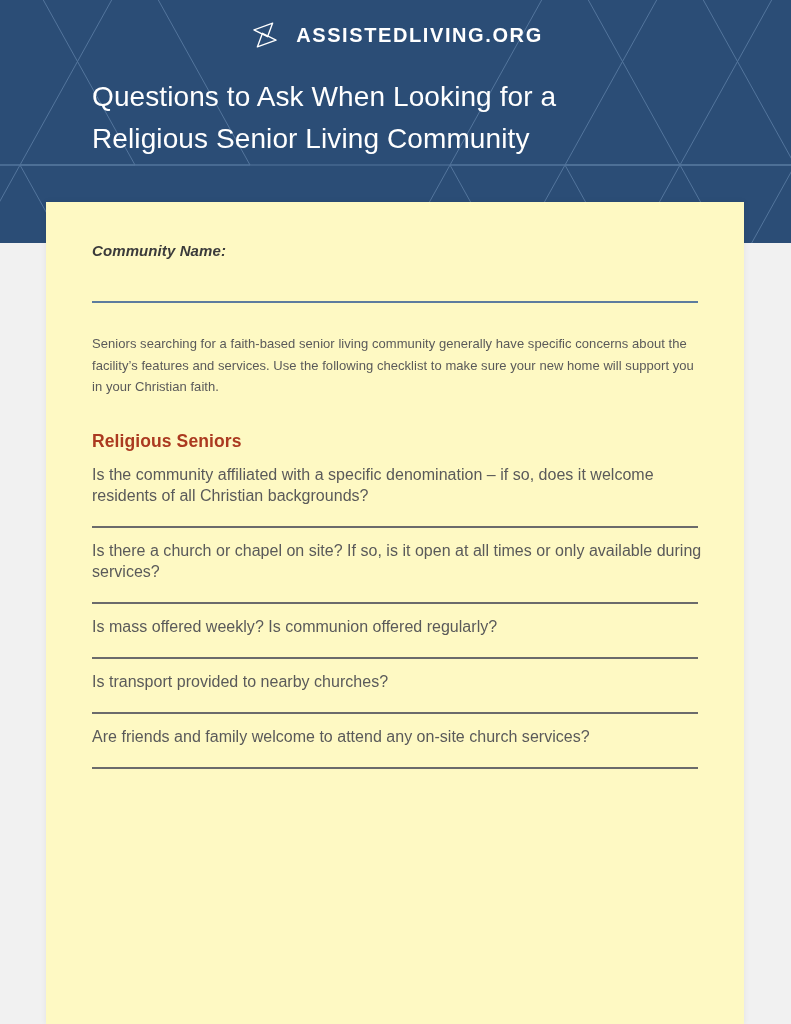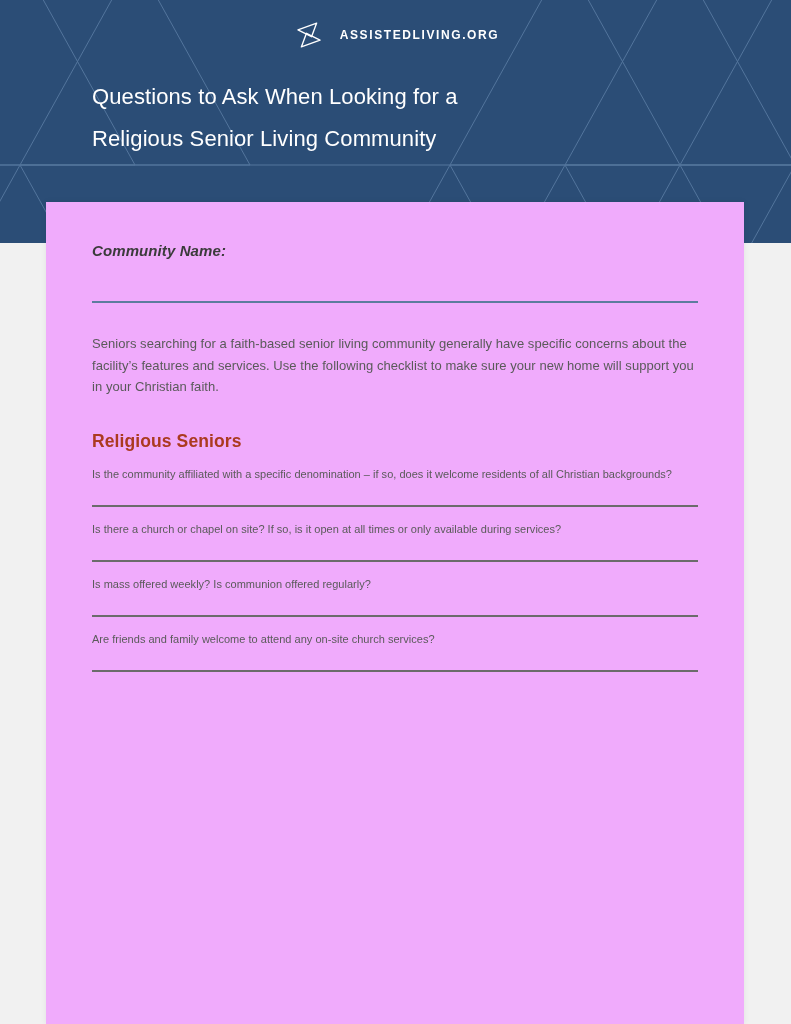--- a/index.html
+++ b/index.html
@@ -17,35 +17,35 @@
     background:#2b4d76; overflow:hidden;
   }
   .header-mesh { position:absolute; left:0; top:0; width:791px; height:243px; }
 
   .brand {
     position:absolute; left:0; top:18px; width:791px;
     display:flex; align-items:center; justify-content:center; gap:14px;
   }
   .brand-mark { width:34px; height:34px; display:block; }
   .brand-text {
-    color:#ffffff; font-size:12px; font-weight:700;
+    color:#ffffff; font-size:20px; font-weight:700;
     letter-spacing:1.6px; white-space:nowrap;
   }
 
   .page-title {
     position:absolute; left:92px; top:76px; width:620px;
-    color:#ffffff; font-size:22px; font-weight:400;
+    color:#ffffff; font-size:28px; font-weight:400;
     line-height:42px; letter-spacing:0.1px;
   }
   .page-title .l2 { display:block; }
 
   
   .card {
     position:absolute; left:46px; top:202px; width:698px; height:822px;
-    background:#f0abfc;
+    background:#fef9c3;
     box-shadow:0 0 6px rgba(0,0,0,0.07);
   }
   .card-inner { position:relative; padding:40px 46px 0 46px; }
 
   .field-label {
     font-size:15px; font-weight:700; font-style:italic;
     color:#3b3b3b; letter-spacing:0.1px;
   }
   .field-rule {
     margin-top:42px; height:2px; background:#5d7c9e; width:606px;
@@ -59,21 +59,21 @@
 
   .section-title {
     margin-top:33px;
     font-size:17.5px; font-weight:700; color:#ab3a20;
     letter-spacing:0.1px;
   }
 
   .qblock { margin-top:12px; }
   .qtext {
     width:612px;
-    font-size:11px; line-height:21px; color:#5a5a5a;
+    font-size:16px; line-height:21px; color:#5a5a5a;
     letter-spacing:0.02px;
   }
   .qrule {
     margin-top:20px; height:2px; background:#6b6b6b; width:606px;
   }
   .qblock + .qblock { }
 </style>
 </head>
 <body>
 
@@ -133,20 +133,24 @@
         <div class="qtext">Is there a church or chapel on site? If so, is it open at all times or only available during services?</div>
         <div class="qrule"></div>
       </div>
 
       <div class="qblock">
         <div class="qtext">Is mass offered weekly? Is communion offered regularly?</div>
         <div class="qrule"></div>
       </div>
 
 
+      <div class="qblock">
+        <div class="qtext">Is transport provided to nearby churches?</div>
+        <div class="qrule"></div>
+      </div>
 
       <div class="qblock">
         <div class="qtext">Are friends and family welcome to attend any on-site church services?</div>
         <div class="qrule"></div>
       </div>
 
 
     </div>
   </div>
 

